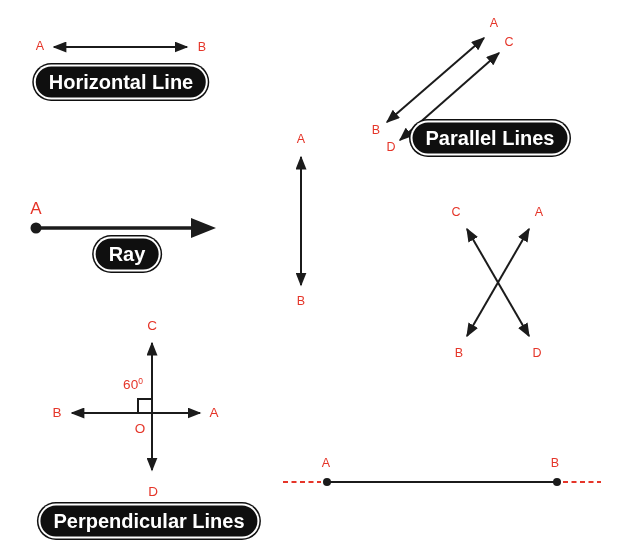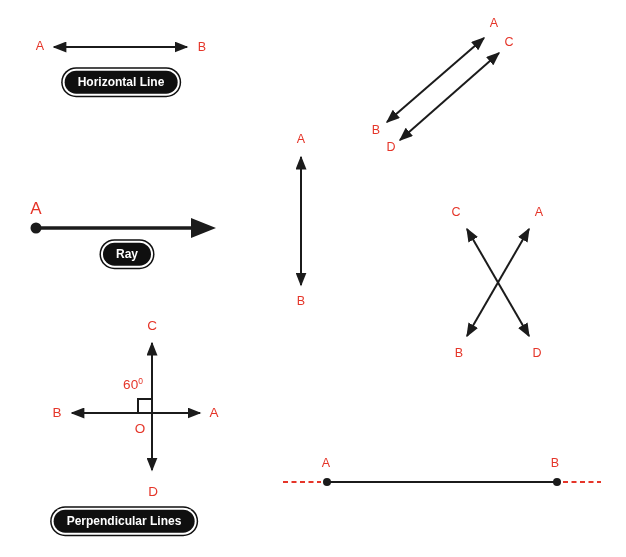--- a/index.html
+++ b/index.html
@@ -20,21 +20,21 @@
     position:absolute;transform:translate(-50%,-50%);
     color:var(--label);font-size:12.5px;font-weight:400;line-height:1;white-space:nowrap;
   }
   .lbl.big{font-size:17px;}
   .lbl.med{font-size:13.5px;}
   .lbl sup{font-size:8.5px;vertical-align:super;line-height:0;}
   .pill{
     position:absolute;transform:translate(-50%,-50%);
     background:var(--pill_bg);color:var(--pill_text);
     border-radius:999px;padding:5px 13px;
-    font-size:12px;font-weight:700;line-height:1.05;white-space:nowrap;
+    font-size:20px;font-weight:700;line-height:1.05;white-space:nowrap;
     box-shadow:0 0 0 2px #fff, 0 0 0 3.5px var(--pill_bg);
   }
 </style>
 </head>
 <body>
 
 <div id="canvas">
 
   <svg id="lineart" viewBox="0 0 626 557" xmlns="http://www.w3.org/2000/svg">
     <defs>
@@ -85,36 +85,37 @@
   </svg>
 
   <span class="lbl" style="left:40px;top:46px">A</span>
   <span class="lbl" style="left:202px;top:47px">B</span>
   <div class="pill" style="left:121px;top:82px">Horizontal Line</div>
 
   <span class="lbl" style="left:494px;top:23px">A</span>
   <span class="lbl" style="left:509px;top:42px">C</span>
   <span class="lbl" style="left:376px;top:130px">B</span>
   <span class="lbl" style="left:391px;top:147px">D</span>
+  <div class="pill" style="left:490px;top:138px">Parallel Lines</div>
 
   <span class="lbl big" style="left:36px;top:208px">A</span>
   <div class="pill" style="left:127px;top:254px">Ray</div>
 
   <span class="lbl" style="left:301px;top:139px">A</span>
   <span class="lbl" style="left:301px;top:301px">B</span>
 
   <span class="lbl" style="left:456px;top:212px">C</span>
   <span class="lbl" style="left:539px;top:212px">A</span>
   <span class="lbl" style="left:459px;top:353px">B</span>
   <span class="lbl" style="left:537px;top:353px">D</span>
 
   <span class="lbl med" style="left:152px;top:326px">C</span>
   <span class="lbl med" style="left:153px;top:492px">D</span>
   <span class="lbl med" style="left:57px;top:413px">B</span>
   <span class="lbl med" style="left:214px;top:413px">A</span>
   <span class="lbl med" style="left:140px;top:429px">O</span>
   <span class="lbl med" style="left:133px;top:385px"><span>60</span><sup>0</sup></span>
-  <div class="pill" style="left:124px;top:521px">Perpendicular Lines</div>
+  <div class="pill" style="left:149px;top:521px">Perpendicular Lines</div>
 
   <span class="lbl" style="left:326px;top:463px">A</span>
   <span class="lbl" style="left:555px;top:463px">B</span>
 
 </div>
 
 </body></html>

